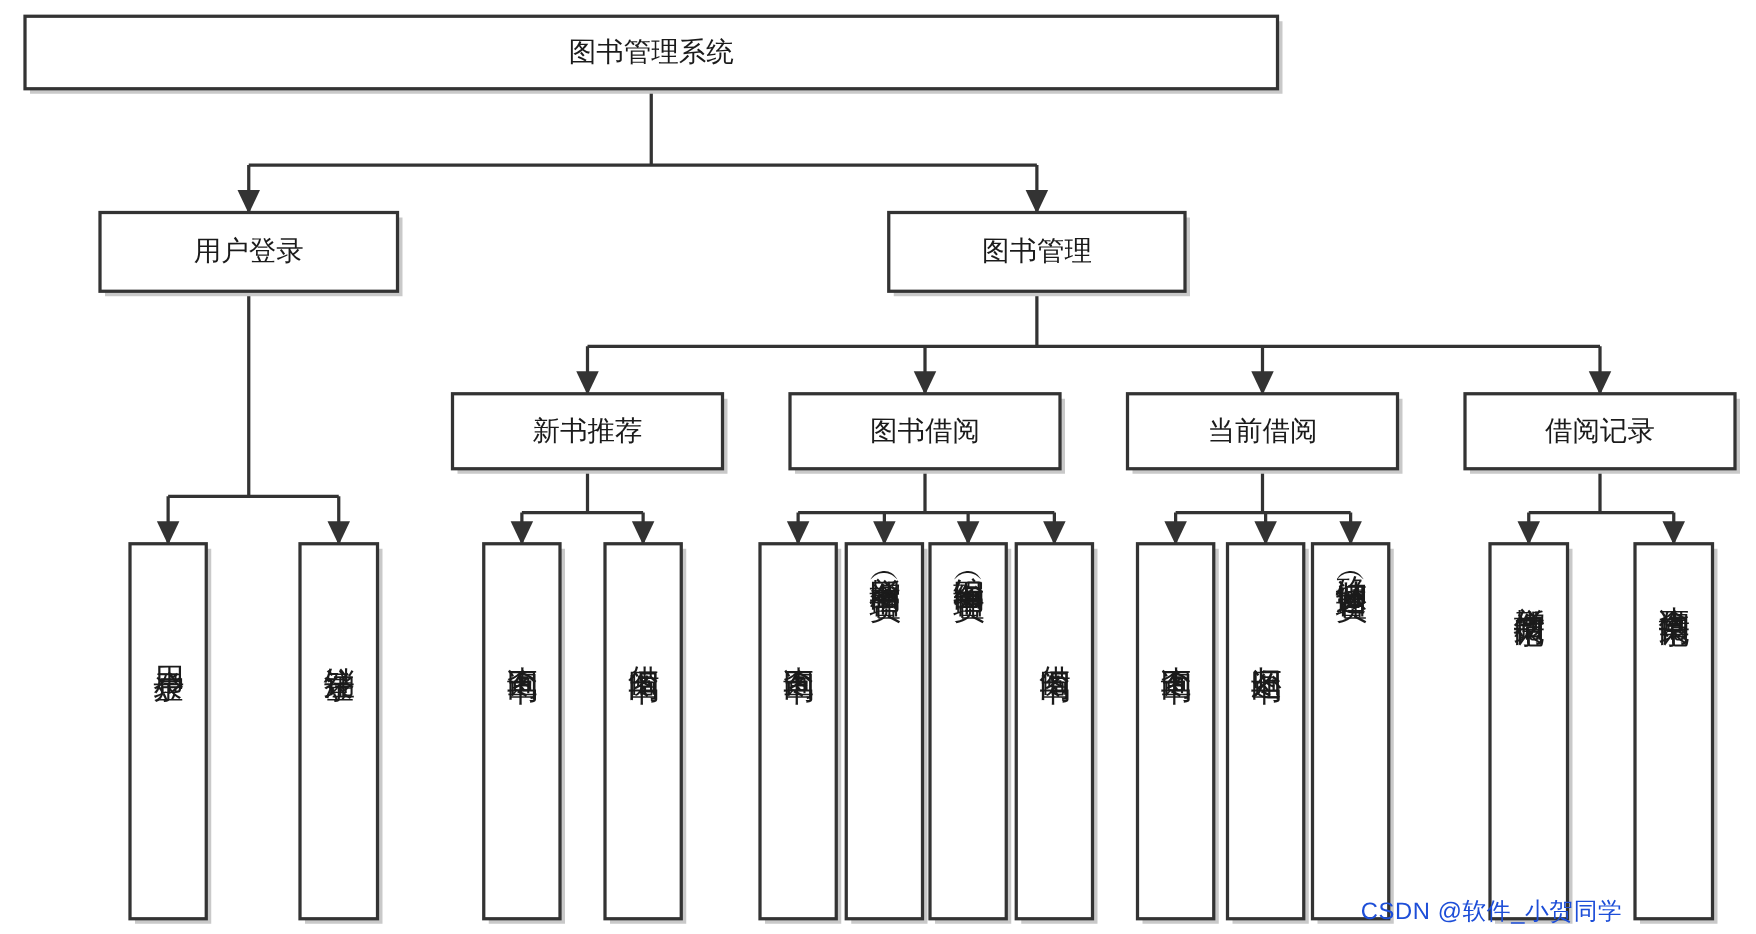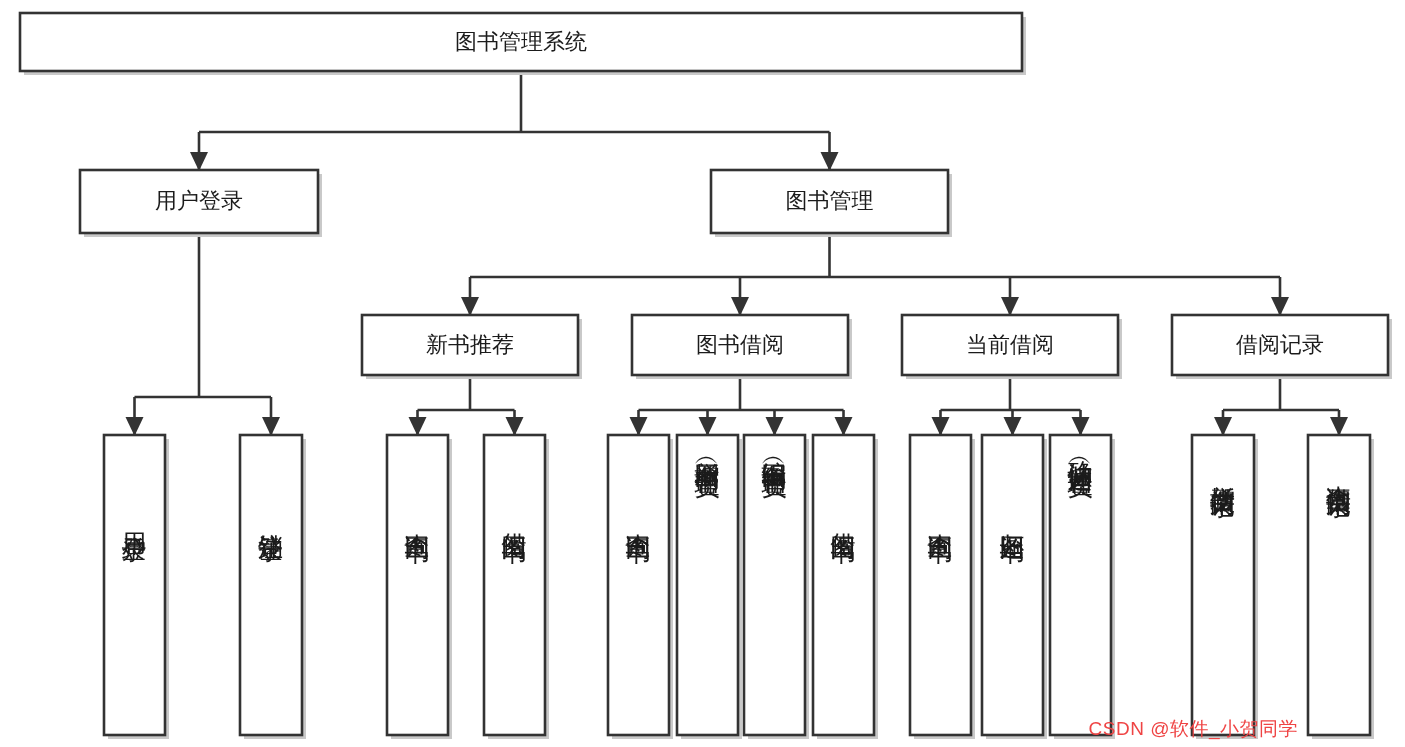--- a/index.html
+++ b/index.html
@@ -69,21 +69,21 @@
     white-space: nowrap;
     pointer-events: none;
     user-select: none;
   }
   .watermark {
     position: absolute;
     right: 8px;
     bottom: 5px;
     font-family: "Liberation Sans", "DejaVu Sans", sans-serif;
     font-size: 19px;
-    color: #ef4444;
+    color: #1d4ed8;
     letter-spacing: 0.5px;
     white-space: nowrap;
   }
 </style>
 </head>
 <body>
 
 <div id="diagram-root">
 
   <svg id="tree-svg" viewBox="0 0 1405 747">

